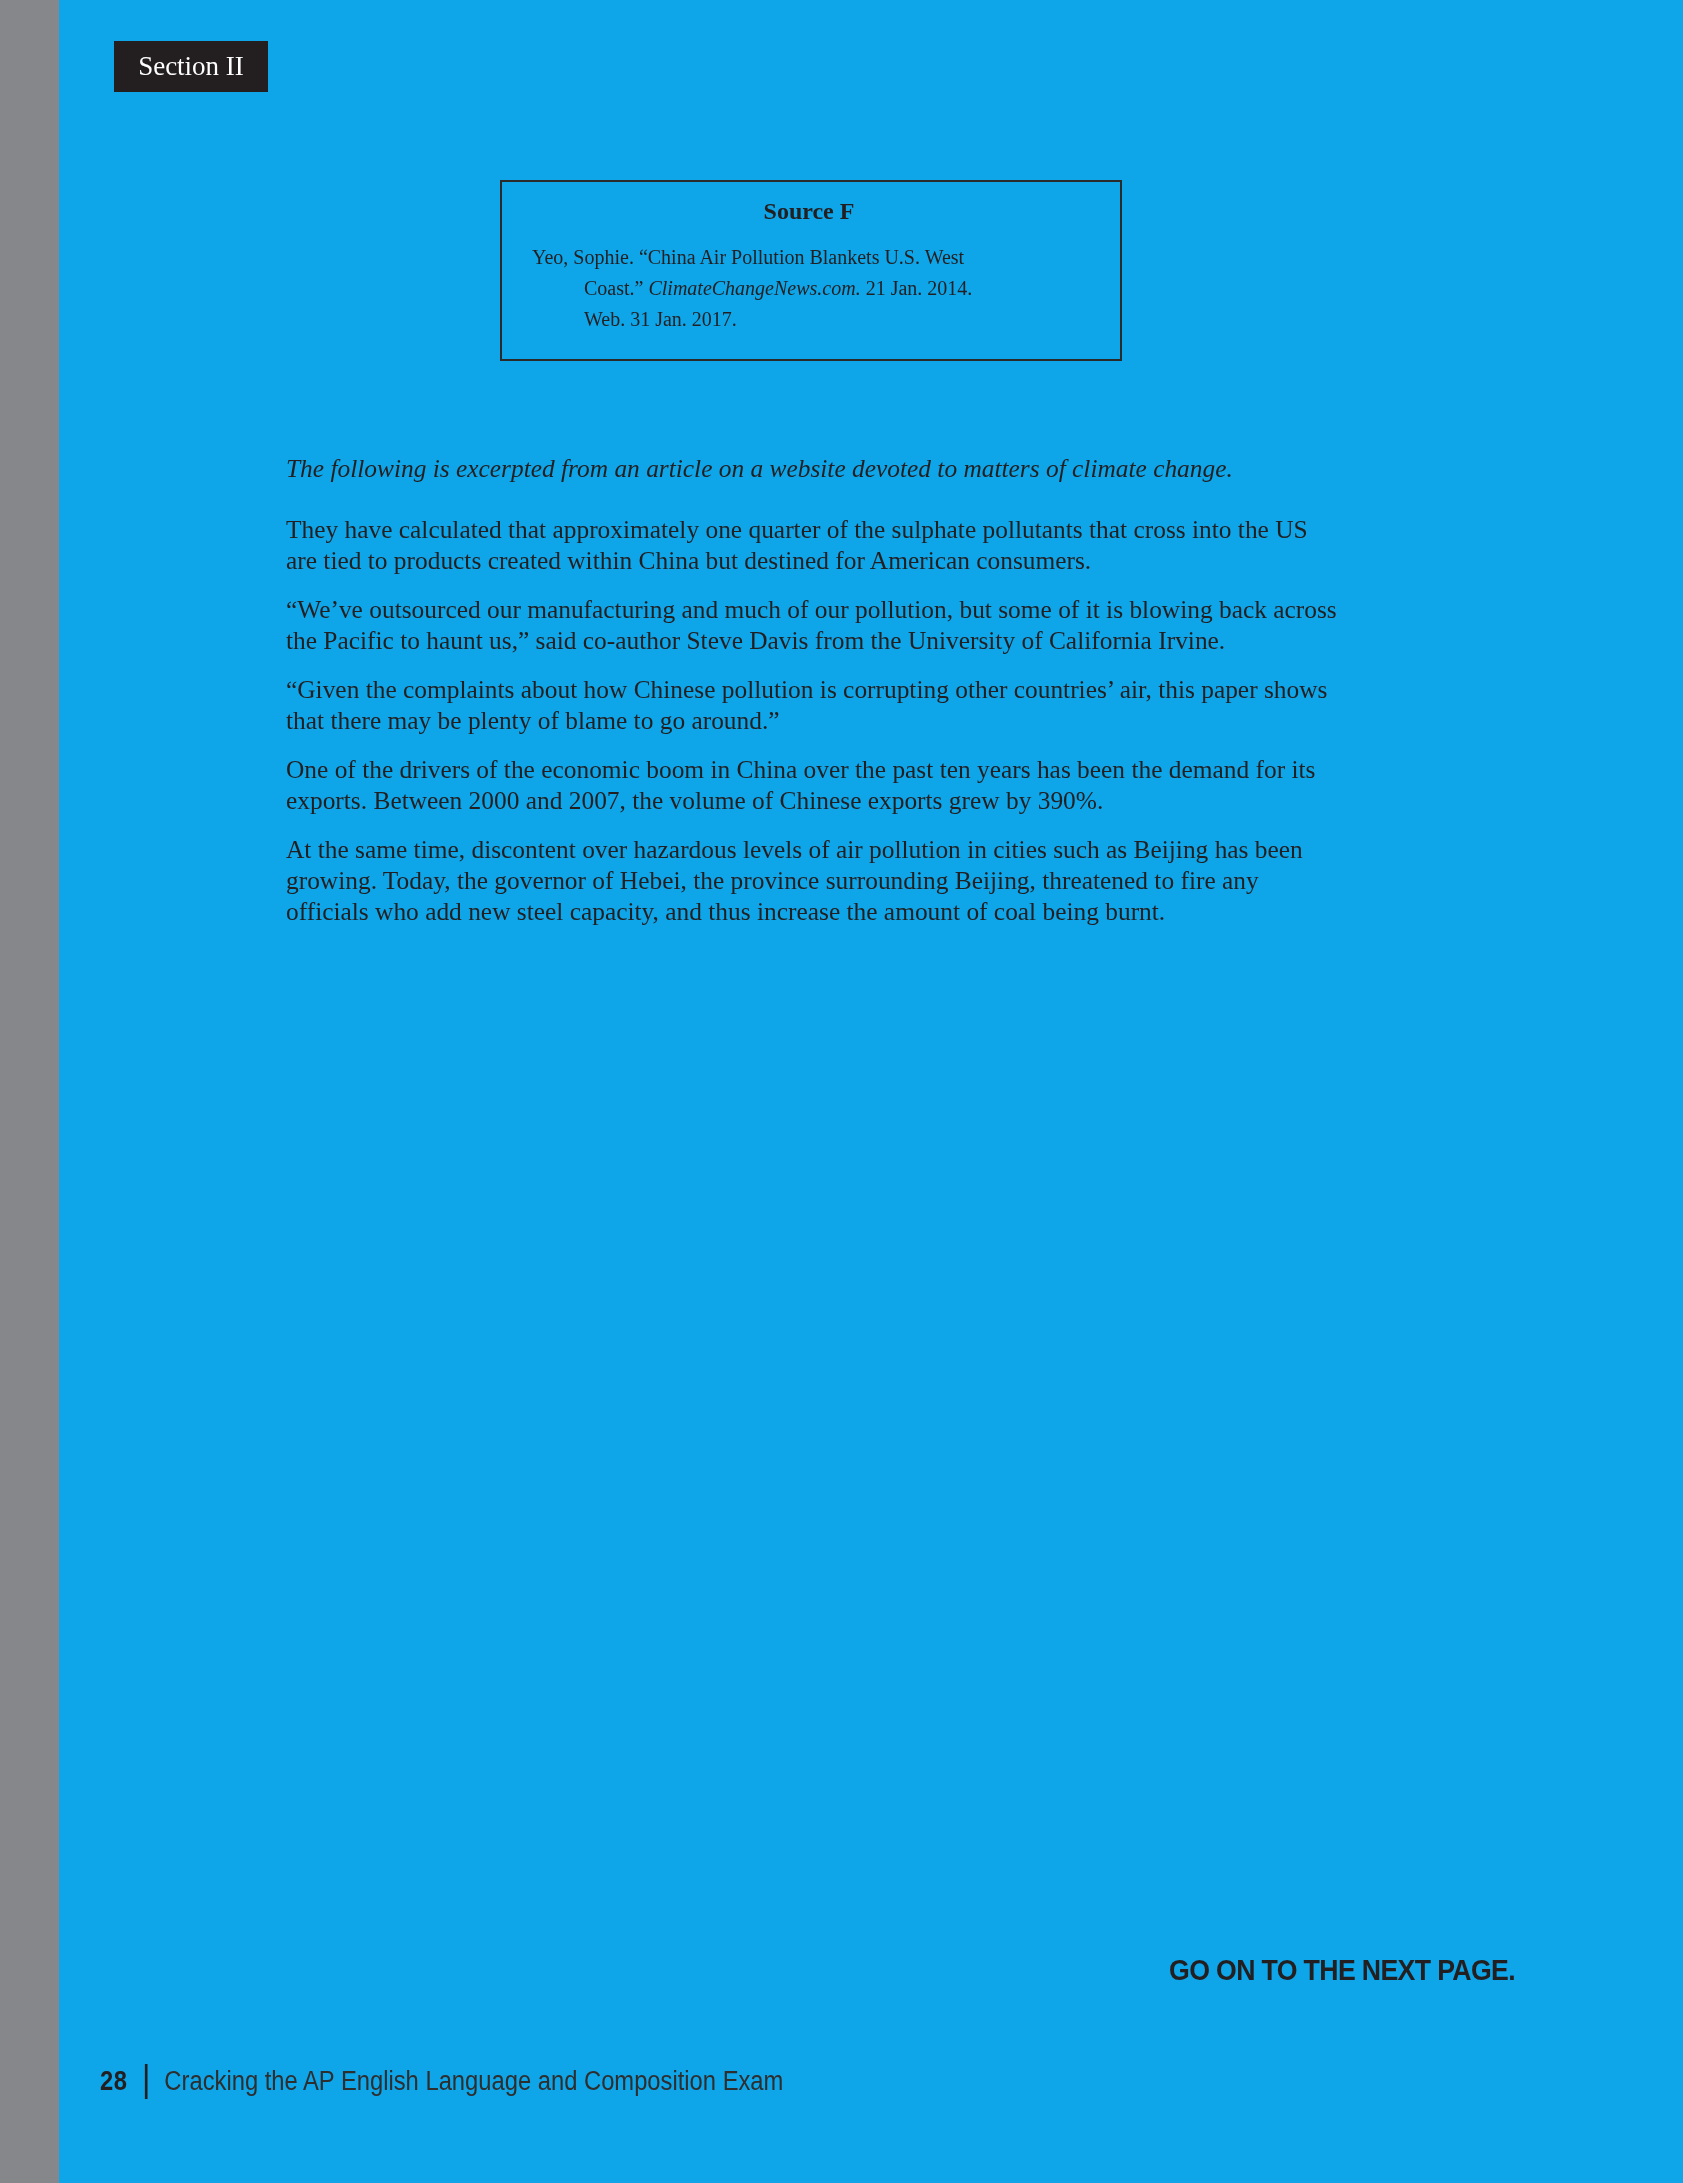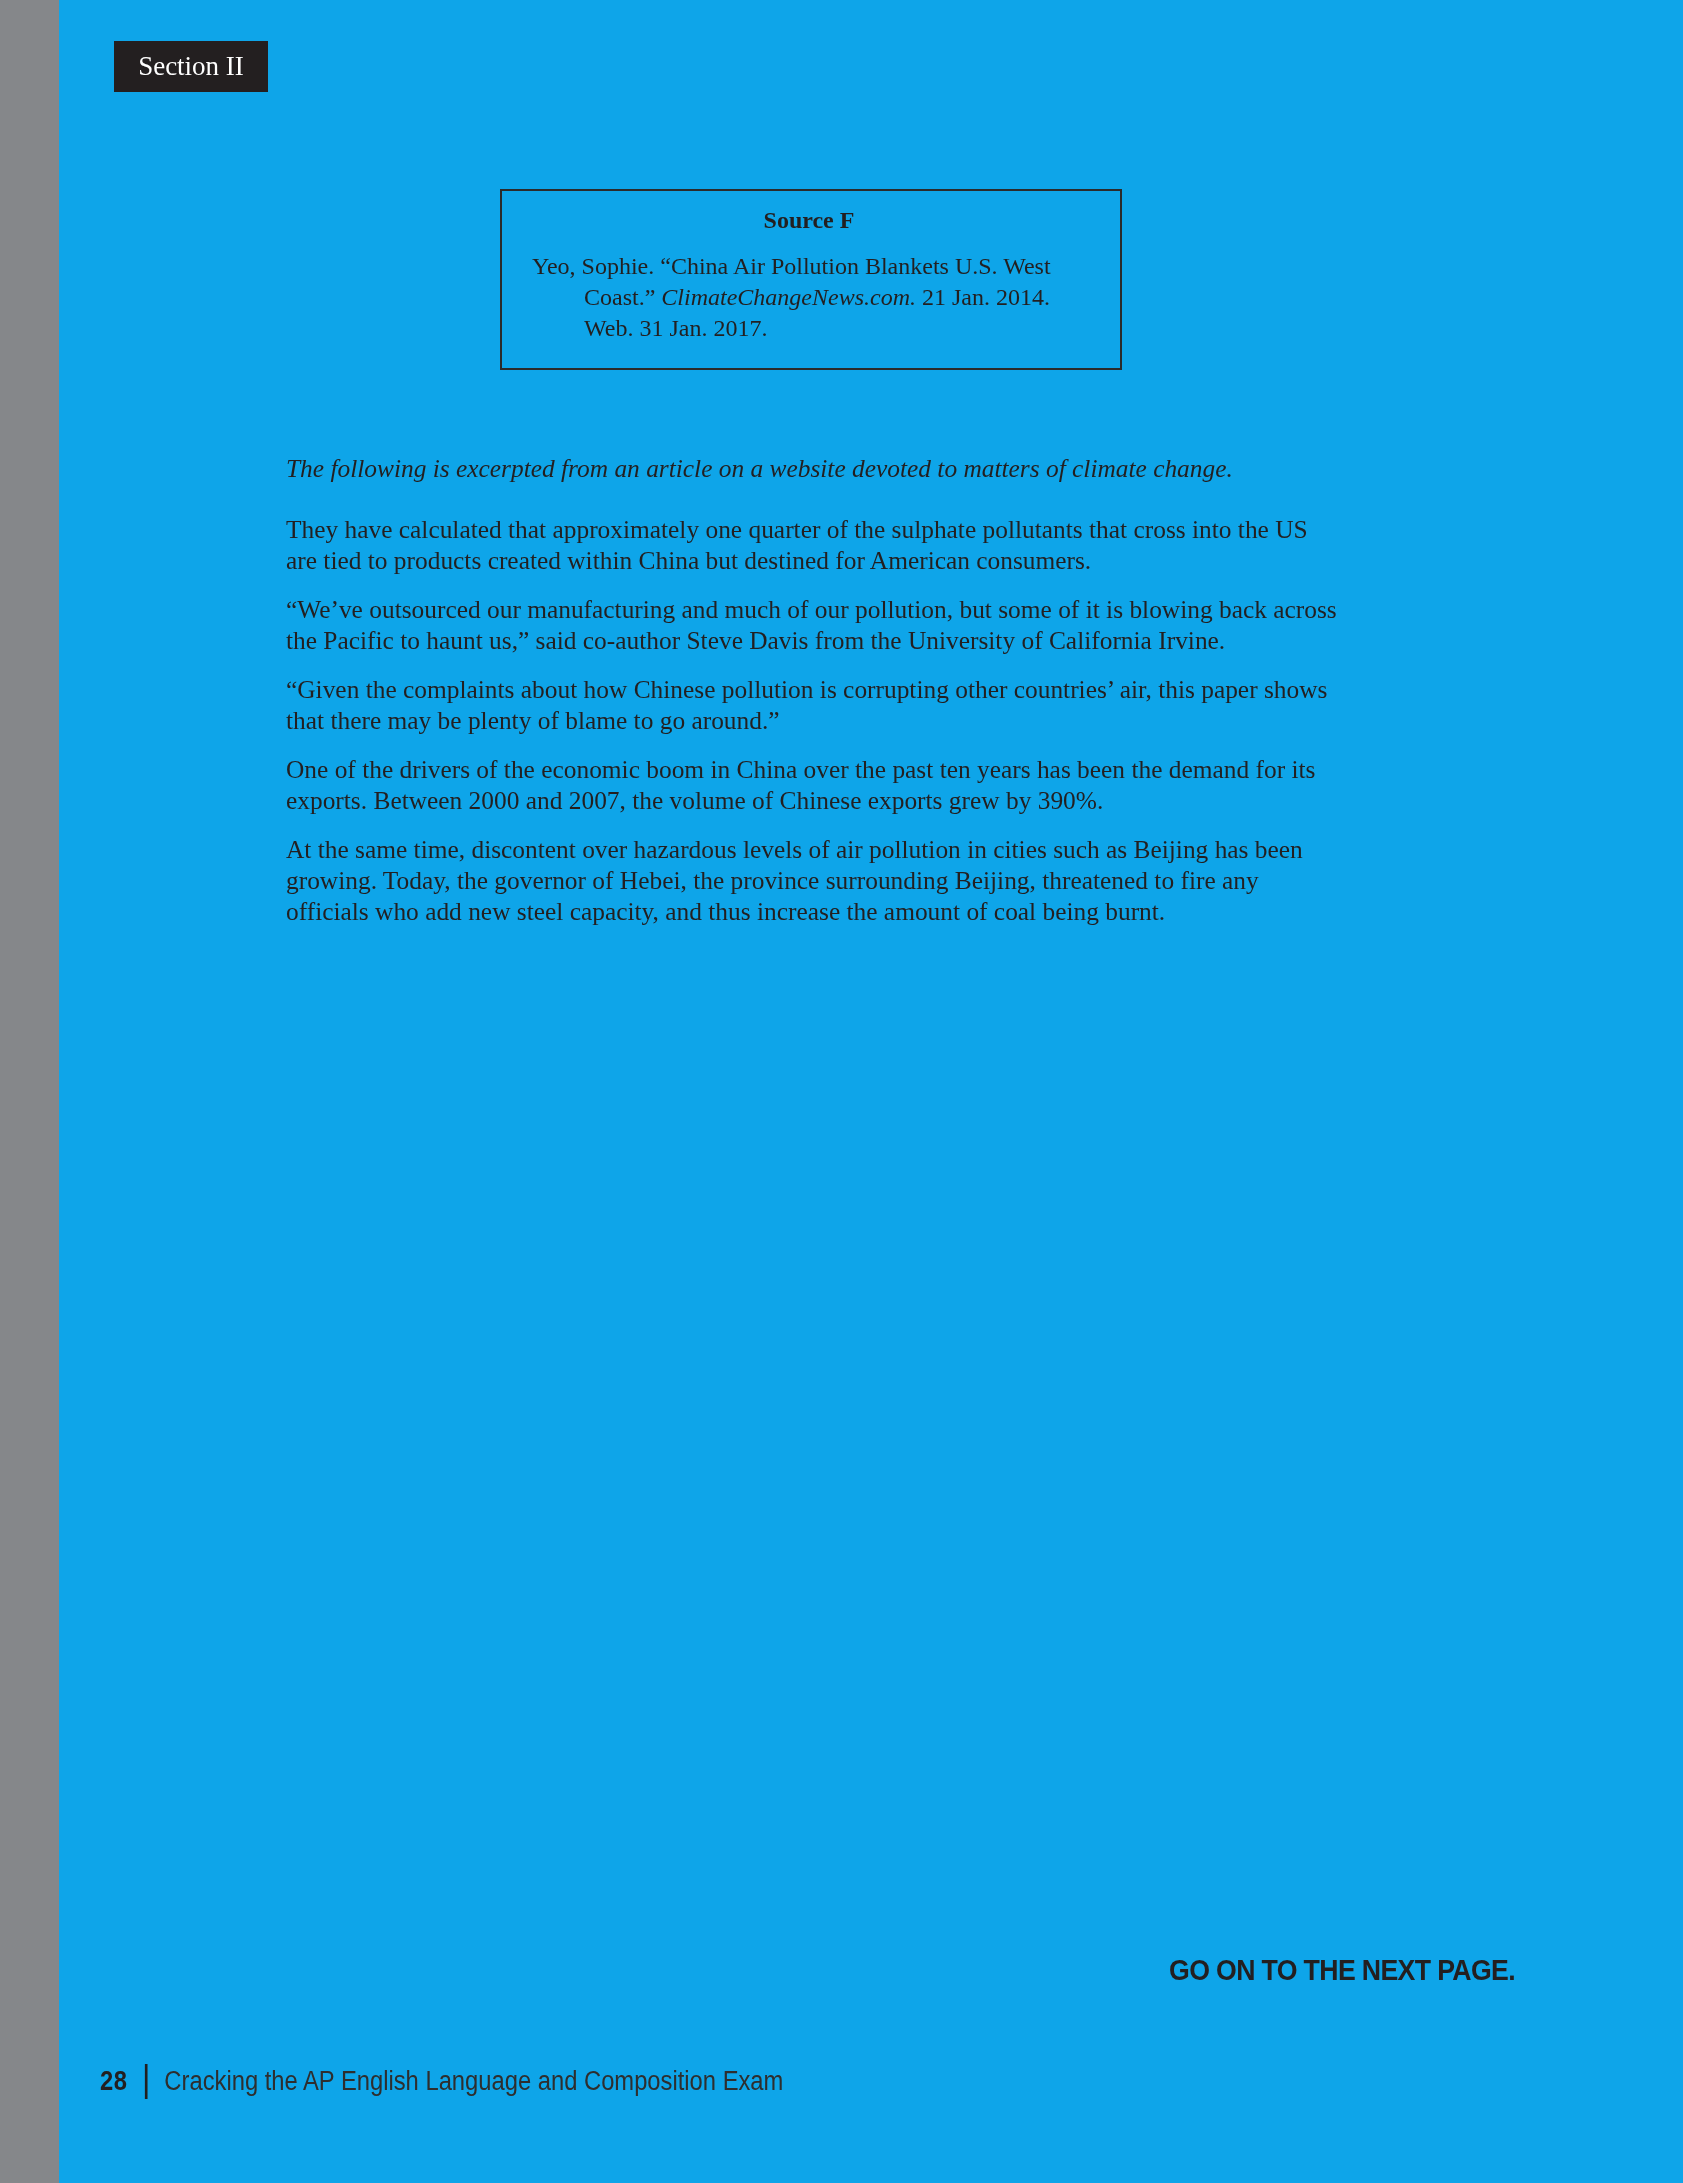--- a/index.html
+++ b/index.html
@@ -25,34 +25,34 @@
     width: 154px; height: 51px;
     background: #231f20;
     color: #ffffff;
     font-size: 27px;
     display: flex;
     align-items: center;
     justify-content: center;
   }
   .source-box {
     position: absolute;
-    left: 500px; top: 189px;
+    left: 500px; top: 180px;
     width: 622px;
     min-height: 175px;
     border: 2px solid #2b2b2b;
     padding: 16px 20px 24px 16px;
   }
   .source-title {
     text-align: center;
     font-weight: bold;
     font-size: 24px;
     margin-bottom: 17.4px;
   }
   .citation {
-    font-size: 24px;
+    font-size: 20px;
     line-height: 31px;
     padding-left: 66px;
     text-indent: -52px;
   }
   .citation .ital { font-style: italic; }
   .content {
     position: absolute;
     left: 286px; top: 433px;
     width: 1110px;
   }

